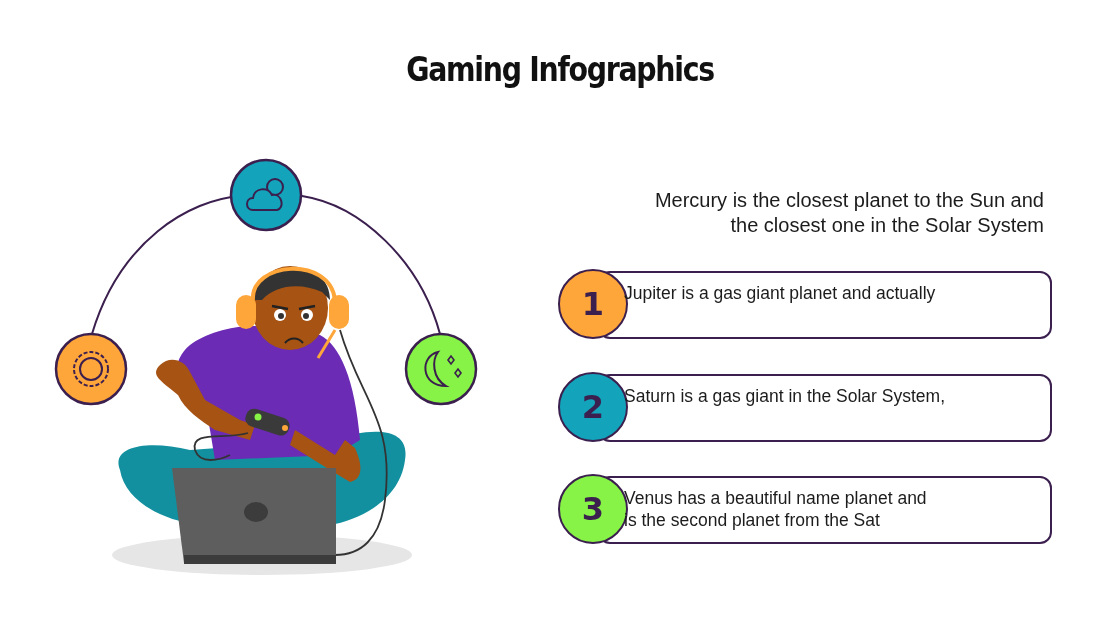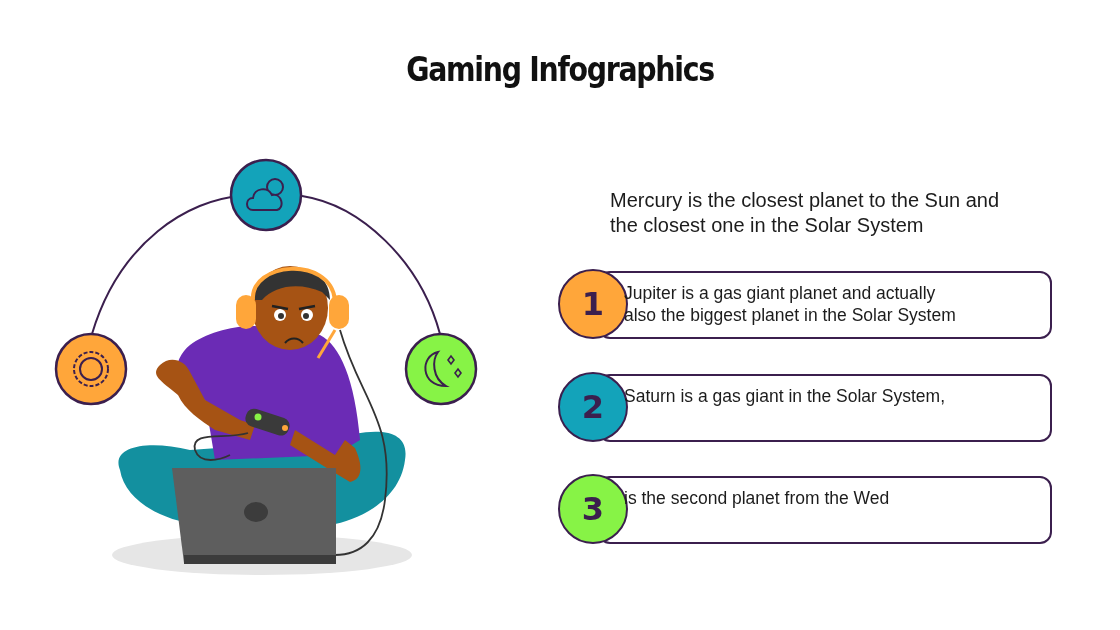--- a/index.html
+++ b/index.html
@@ -6,21 +6,21 @@
   body {
     width: 1120px; height: 630px; background: #ffffff; position: relative; overflow: hidden;
     font-family: "Liberation Sans", sans-serif; color: #1a1a1a;
   }
   .title {
     position: absolute; left: 0; right: 0; top: 50px; text-align: center;
     font-family: "DejaVu Sans", sans-serif; font-weight: bold; font-size: 33px; letter-spacing: -1.5px;
     color: #111; transform: scaleX(0.86);
   }
   .intro {
-    position: absolute; left: 610px; width: 464px; top: 188px; text-align: left;
+    position: absolute; left: 580px; width: 464px; top: 188px; text-align: right;
     font-size: 20px; line-height: 25px; color: #1c1c1c;
   }
   .illustration { position: absolute; left: 0; top: 0; width: 560px; height: 630px; }
   .item { position: absolute; left: 558px; width: 494px; height: 72px; }
   .item .box {
     position: absolute; left: 40px; top: 2px; right: 0; bottom: 2px;
     border: 2.5px solid #3b1f4e; border-radius: 12px; background: #fff;
   }
   .item .badge {
     position: absolute; left: 0; top: 0; width: 70px; height: 70px; border-radius: 50%;
@@ -99,31 +99,31 @@
 <div class="intro">
   <div>Mercury is the closest planet to the Sun and</div>
   <div>the closest one in the Solar System</div>
 </div>
 
 <div class="item" style="top:269px;">
   <div class="box"></div>
   <div class="badge" style="background:#FFA63A;">1</div>
   <div class="text">
     <div>Jupiter is a gas giant planet and actually</div>
-    <div>also the biggest planet in the Solar System</div>
   </div>
 </div>
 
 <div class="item" style="top:372px;">
   <div class="box"></div>
   <div class="badge" style="background:#13A3BA;">2</div>
   <div class="text">
     <div>Saturn is a gas giant in the Solar System,</div>
   </div>
 </div>
 
 <div class="item" style="top:474px;">
   <div class="box"></div>
   <div class="badge" style="background:#87F346;">3</div>
   <div class="text">
-    <div>is the second planet from the Wed</div>
+    <div>Venus has a beautiful name planet and</div>
+    <div>is the second planet from the Sat</div>
   </div>
 </div>
 
 </body></html>

